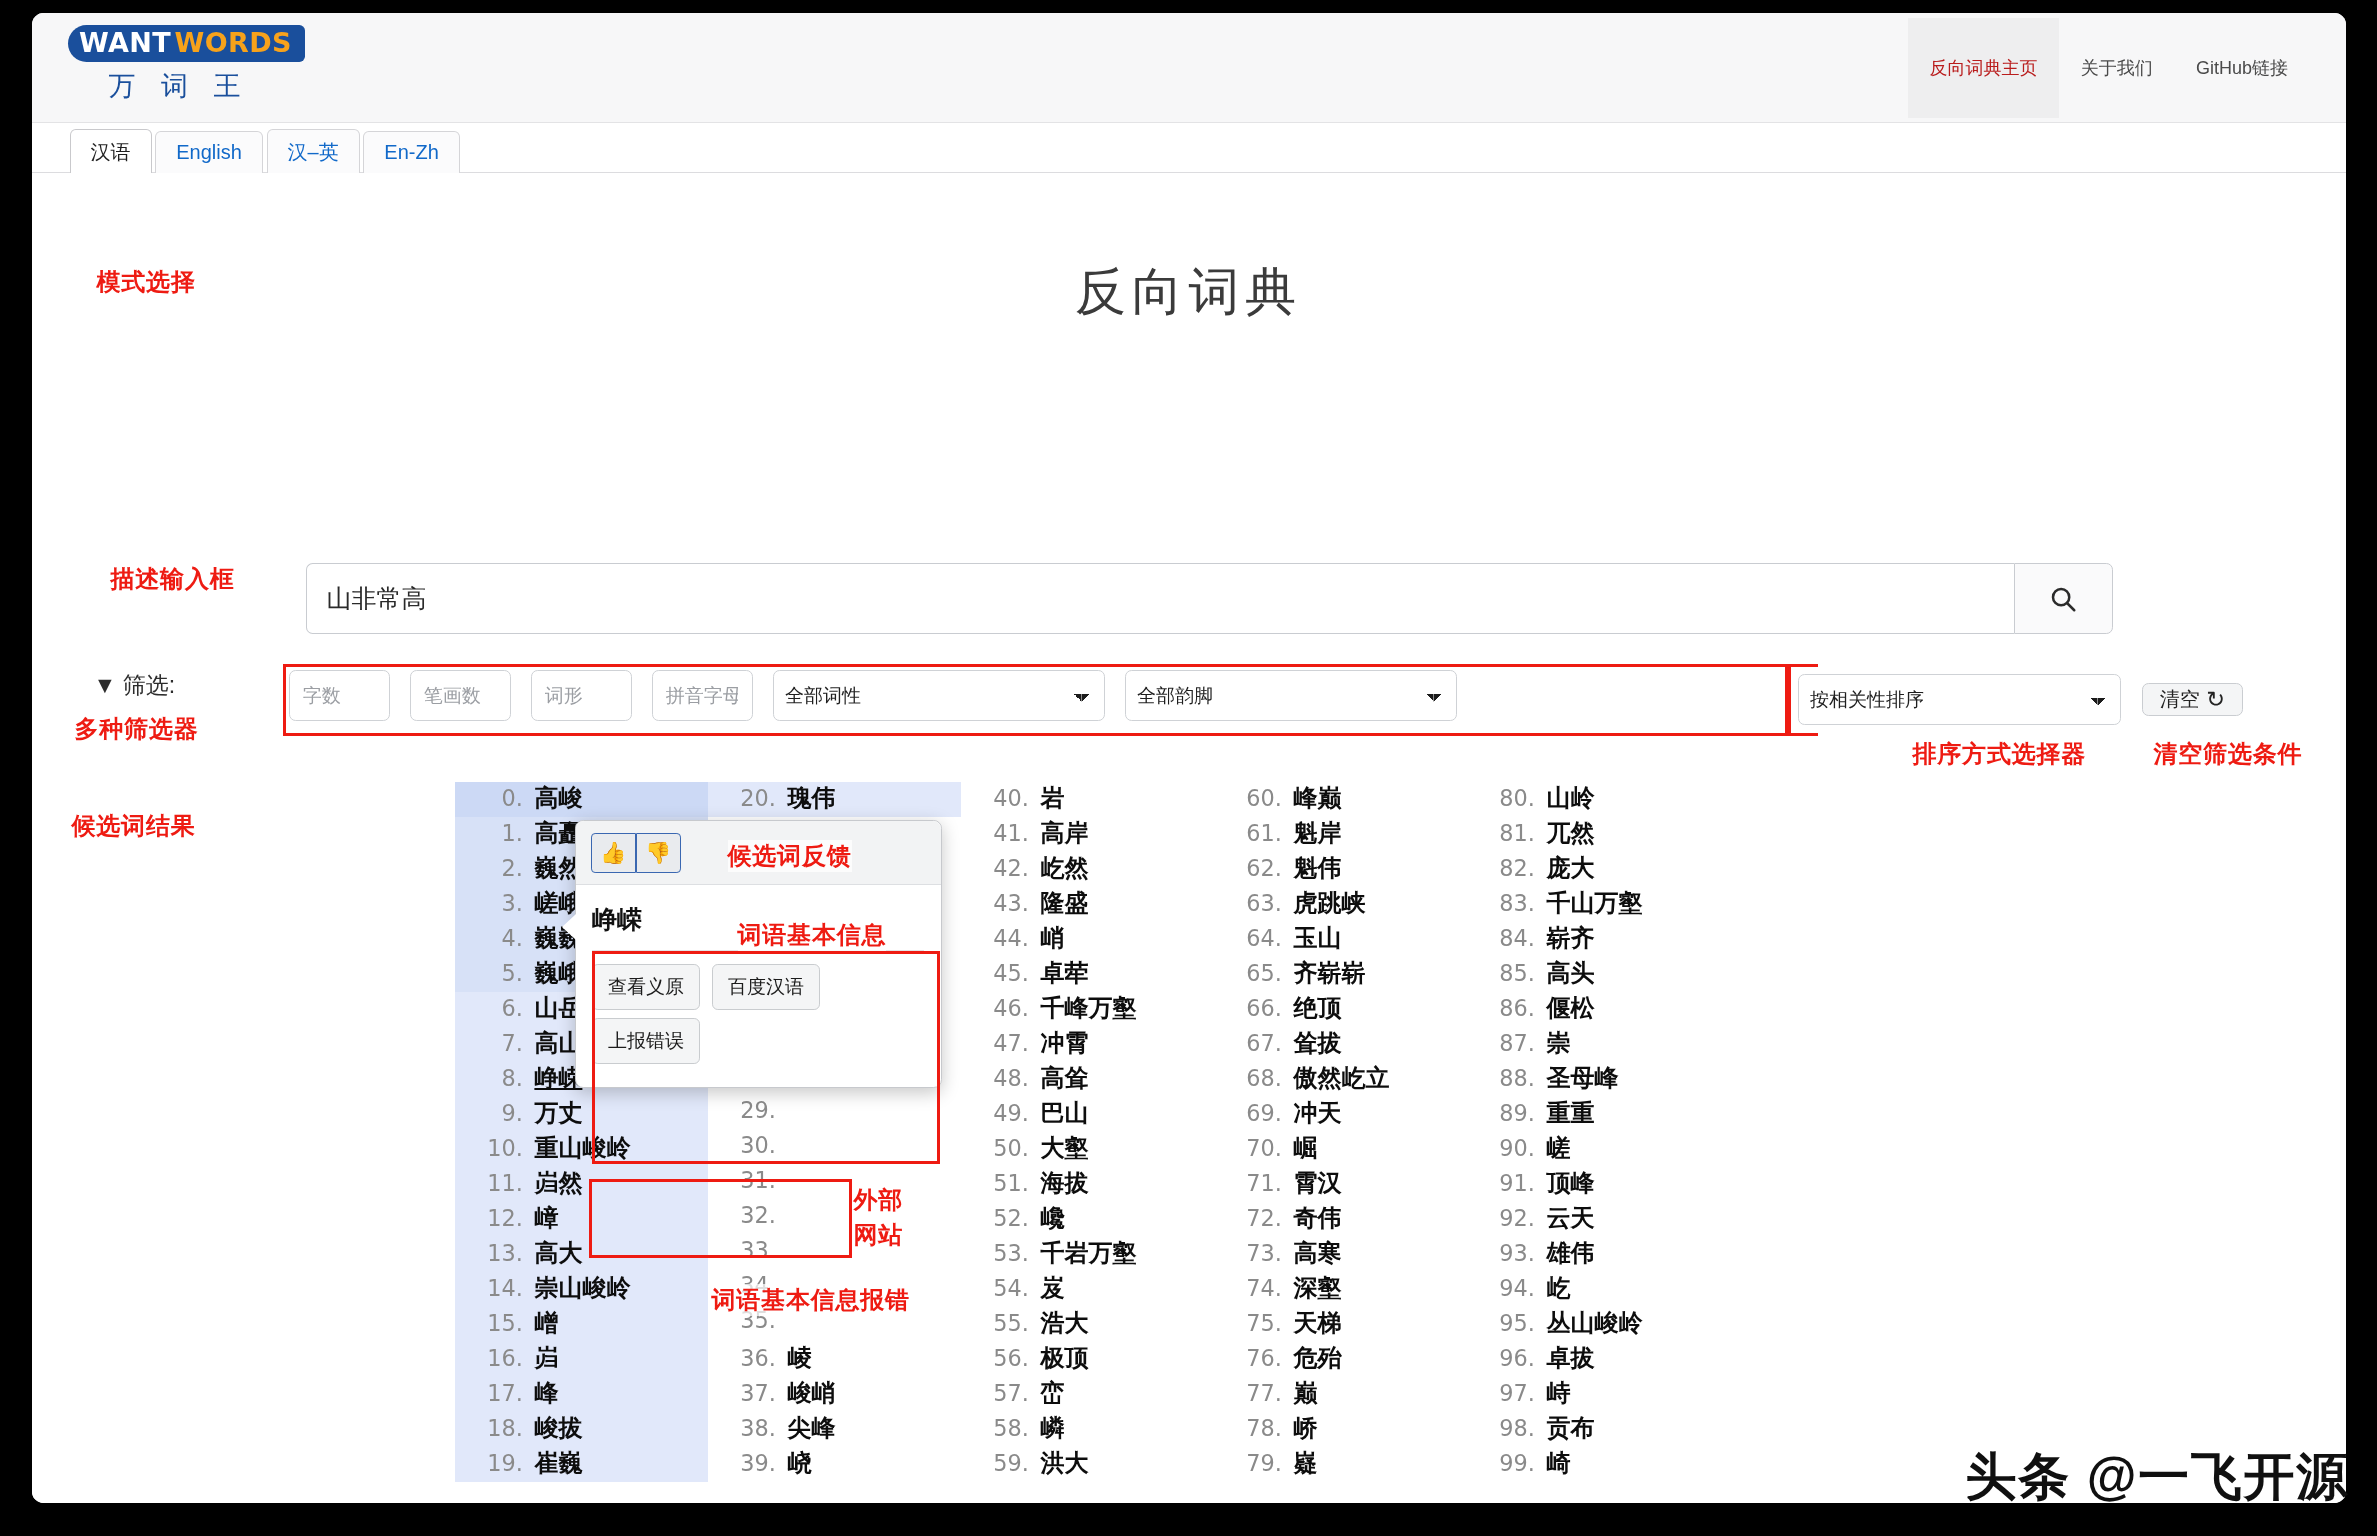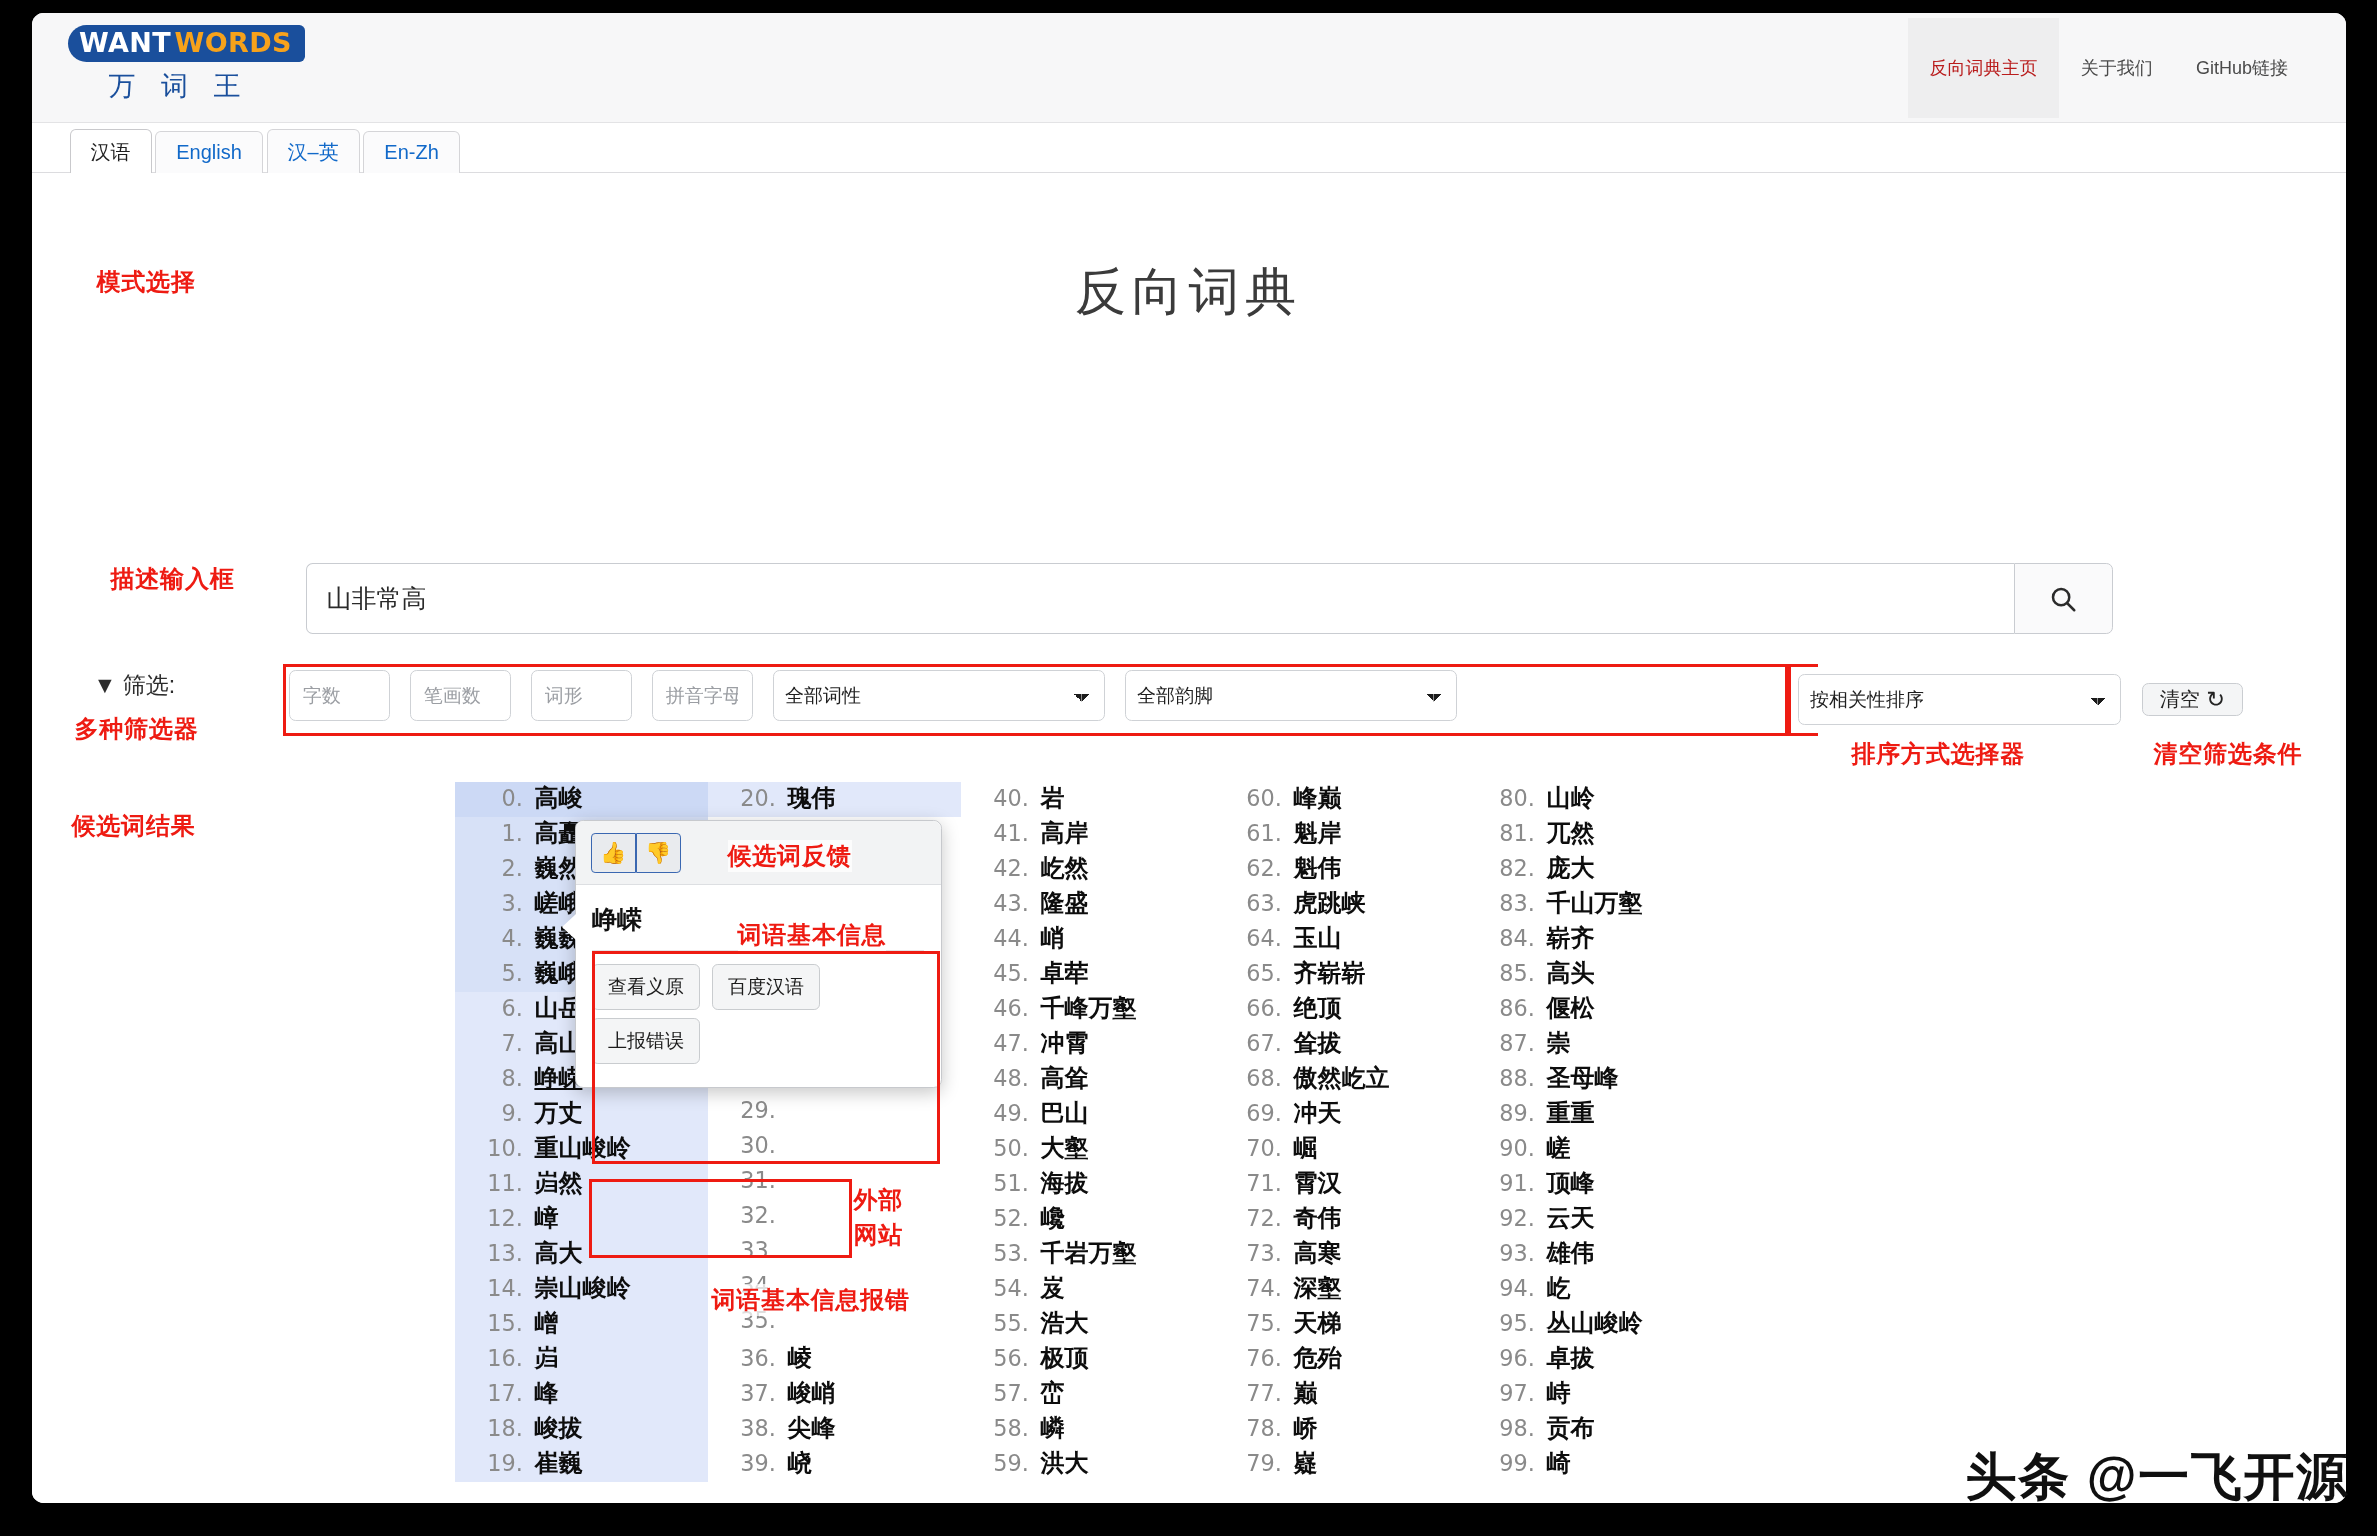--- a/index.html
+++ b/index.html
@@ -273,21 +273,21 @@
     <span class="tab">English</span>
     <span class="tab">汉–英</span>
     <span class="tab">En-Zh</span>
   </div>
 
   <div id="body">
 
     <div class="anno" style="left:65px;top:93px;">模式选择</div>
     <div class="anno" style="left:41px;top:390px;margin-left:38px;">描述输入框</div>
     <div class="anno" style="left:43px;top:540px;">多种筛选器</div>
-    <div class="anno" style="left:1820px;top:565px;">排序方式选择器</div>
+    <div class="anno" style="left:1881px;top:565px;">排序方式选择器</div>
     <div class="anno" style="left:2122px;top:565px;">清空筛选条件</div>
     <div class="anno" style="left:40px;top:637px;">候选词结果</div>
     <div class="anno" style="left:696px;top:667px;z-index:35;">候选词反馈</div>
     <div class="anno" style="left:706px;top:746px;z-index:35;">词语基本信息</div>
     <div class="anno" style="left:822px;top:1011px;z-index:35;">外部</div>
     <div class="anno" style="left:822px;top:1046px;z-index:35;">网站</div>
     <div class="anno" style="left:680px;top:1111px;z-index:35;">词语基本信息报错</div>
 
     <div class="redbox" style="left:251px;top:491px;width:1502px;height:66px;"></div>
     <div class="redbox" style="left:1753px;top:491px;width:30px;height:66px;border-right:none;"></div>

